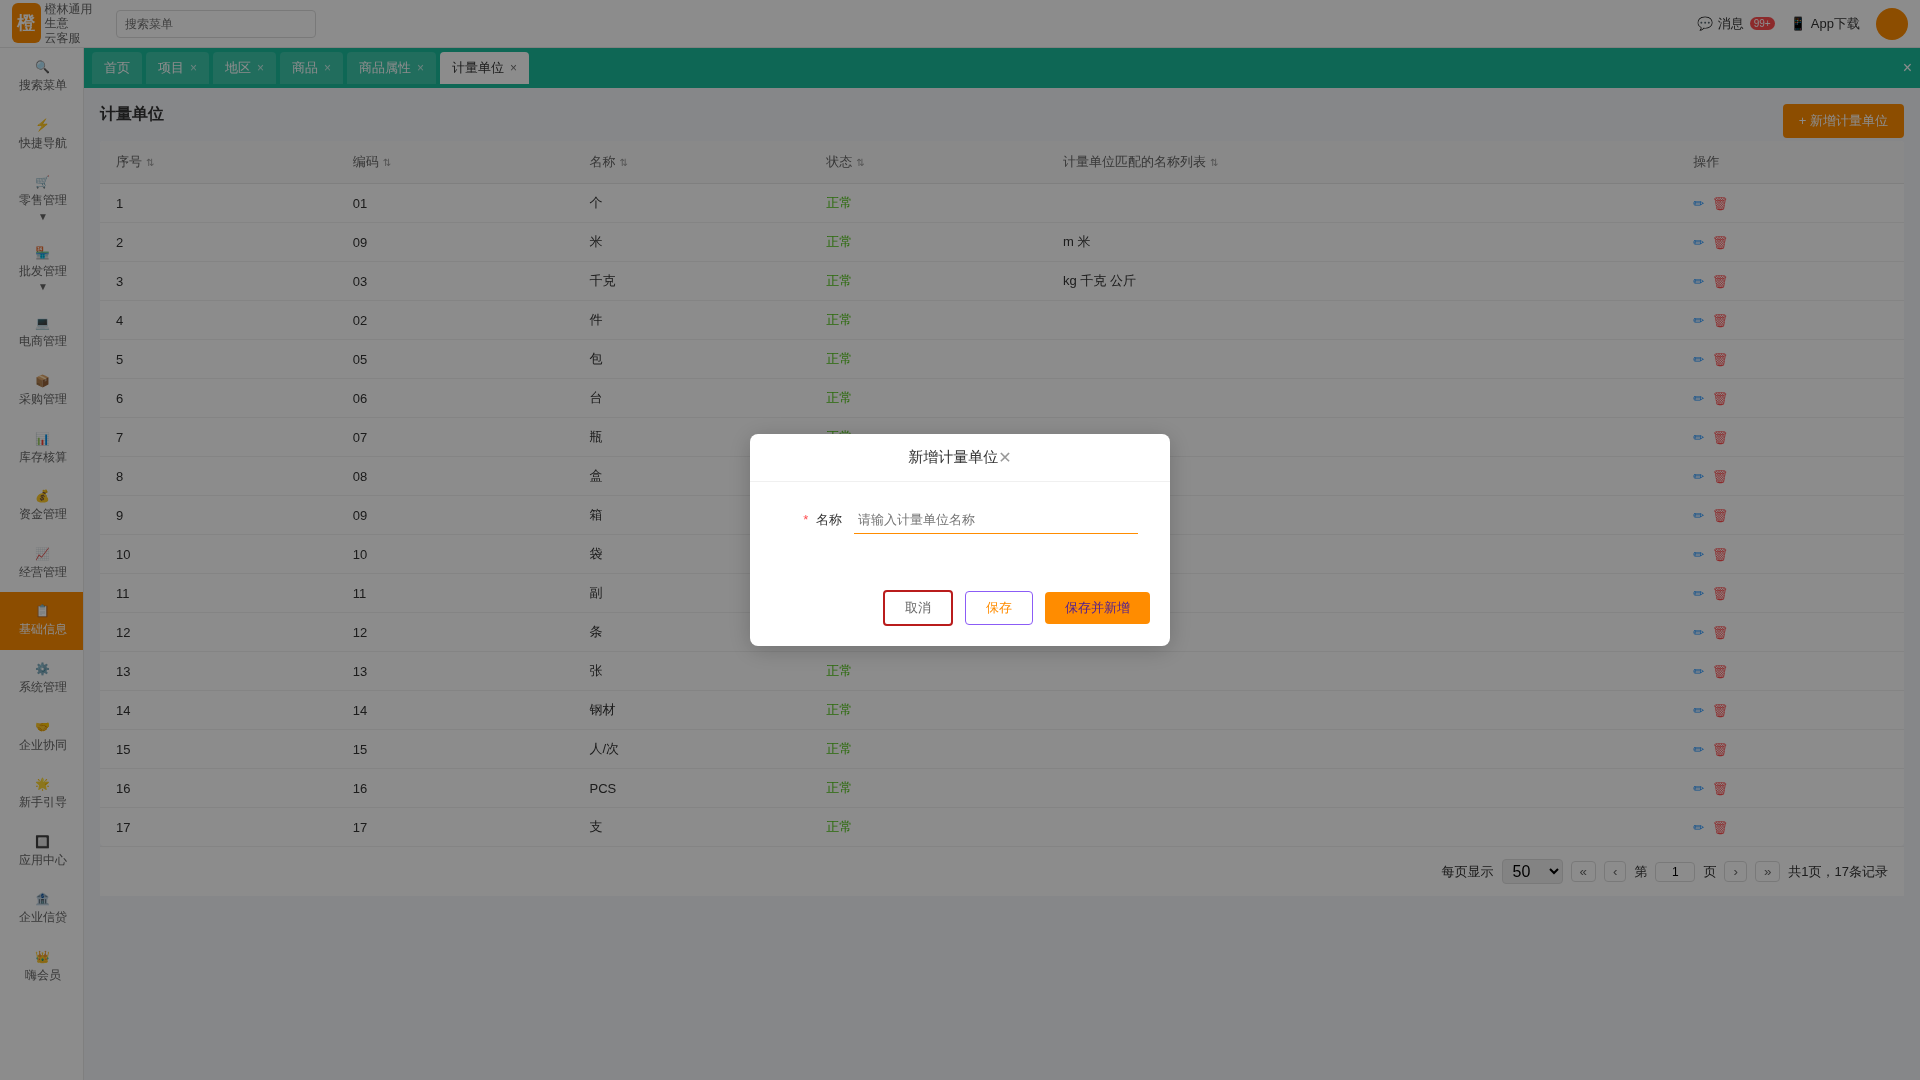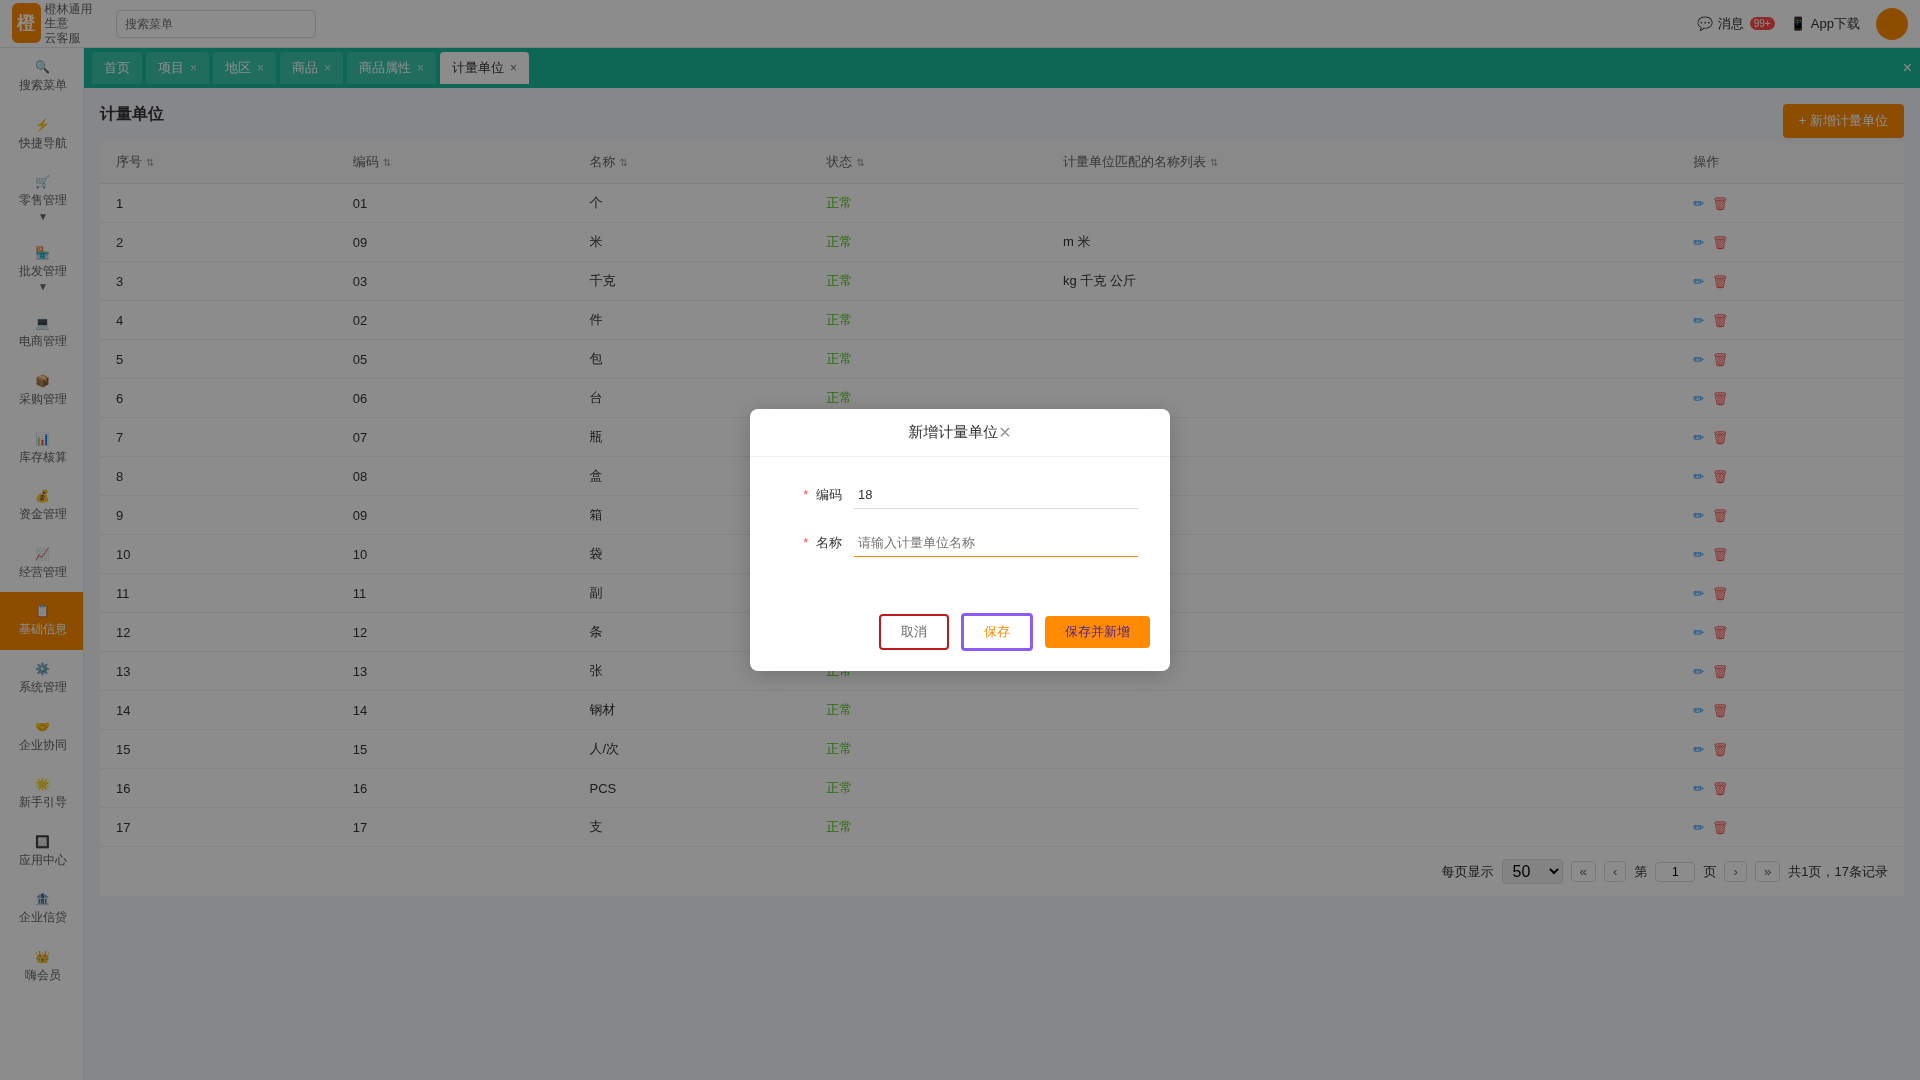--- a/index.html
+++ b/index.html
@@ -68,21 +68,21 @@
     .modal-title { font-size: 15px; font-weight: 500; color: #333; }
     .modal-close { cursor: pointer; color: #999; font-size: 16px; }
     .modal-body { padding: 24px 32px; }
     .form-row { display: flex; align-items: center; margin-bottom: 20px; }
     .form-label { width: 60px; text-align: right; margin-right: 12px; font-size: 13px; color: #333; }
     .form-label .required { color: #ff4d4f; margin-right: 4px; }
     .form-input { flex: 1; border: none; border-bottom: 1px solid #ddd; padding: 6px 4px; font-size: 13px; outline: none; color: #333; }
     .form-input.active-input { border-bottom-color: #ff8c00; }
     .modal-footer { display: flex; align-items: center; justify-content: flex-end; padding: 12px 20px 20px; gap: 12px; }
     .btn-cancel { border: 2px solid #b91c1c; background: white; padding: 7px 20px; border-radius: 4px; cursor: pointer; font-size: 13px; color: #666; }
-    .btn-save { border: 3px solid #8b5cf6; background: white; color: #ff8c00; padding: 7px 20px; border-radius: 4px; cursor: pointer; font-size: 13px; }
+    .btn-save { border: 1px solid #8b5cf6; background: white; color: #ff8c00; padding: 7px 20px; border-radius: 4px; cursor: pointer; font-size: 13px; }
     .btn-save-new { background: #ff8c00; color: #4c1d95; border: none; padding: 7px 20px; border-radius: 4px; cursor: pointer; font-size: 13px; }
   </style>
 </head>
 <body>
 
 <div class="header">
   <div class="logo">
     <div class="logo-icon">橙</div>
     <div class="logo-text">橙林通用生意<br>云客服</div>
   </div>
@@ -466,27 +466,20 @@
 <div class="overlay">
   <div class="modal">
     <div class="modal-header">
       <span class="modal-title">新增计量单位</span>
       <span class="modal-close">✕</span>
     </div>
     <div class="modal-body">
       <div class="form-row">
         <div class="form-label">
           <span class="required">*</span>
-          <span>编码</span>
-        </div>
-        <input class="form-input" type="text" value="18" style="">
-      </div>
-      <div class="form-row">
-        <div class="form-label">
-          <span class="required">*</span>
           <span>名称</span>
         </div>
         <input class="form-input active-input" type="text" placeholder="请输入计量单位名称" style="">
       </div>
     </div>
     <div class="modal-footer">
       <button class="btn-cancel">取消</button>
       <button class="btn-save">保存</button>
       <button class="btn-save-new">保存并新增</button>
     </div>

